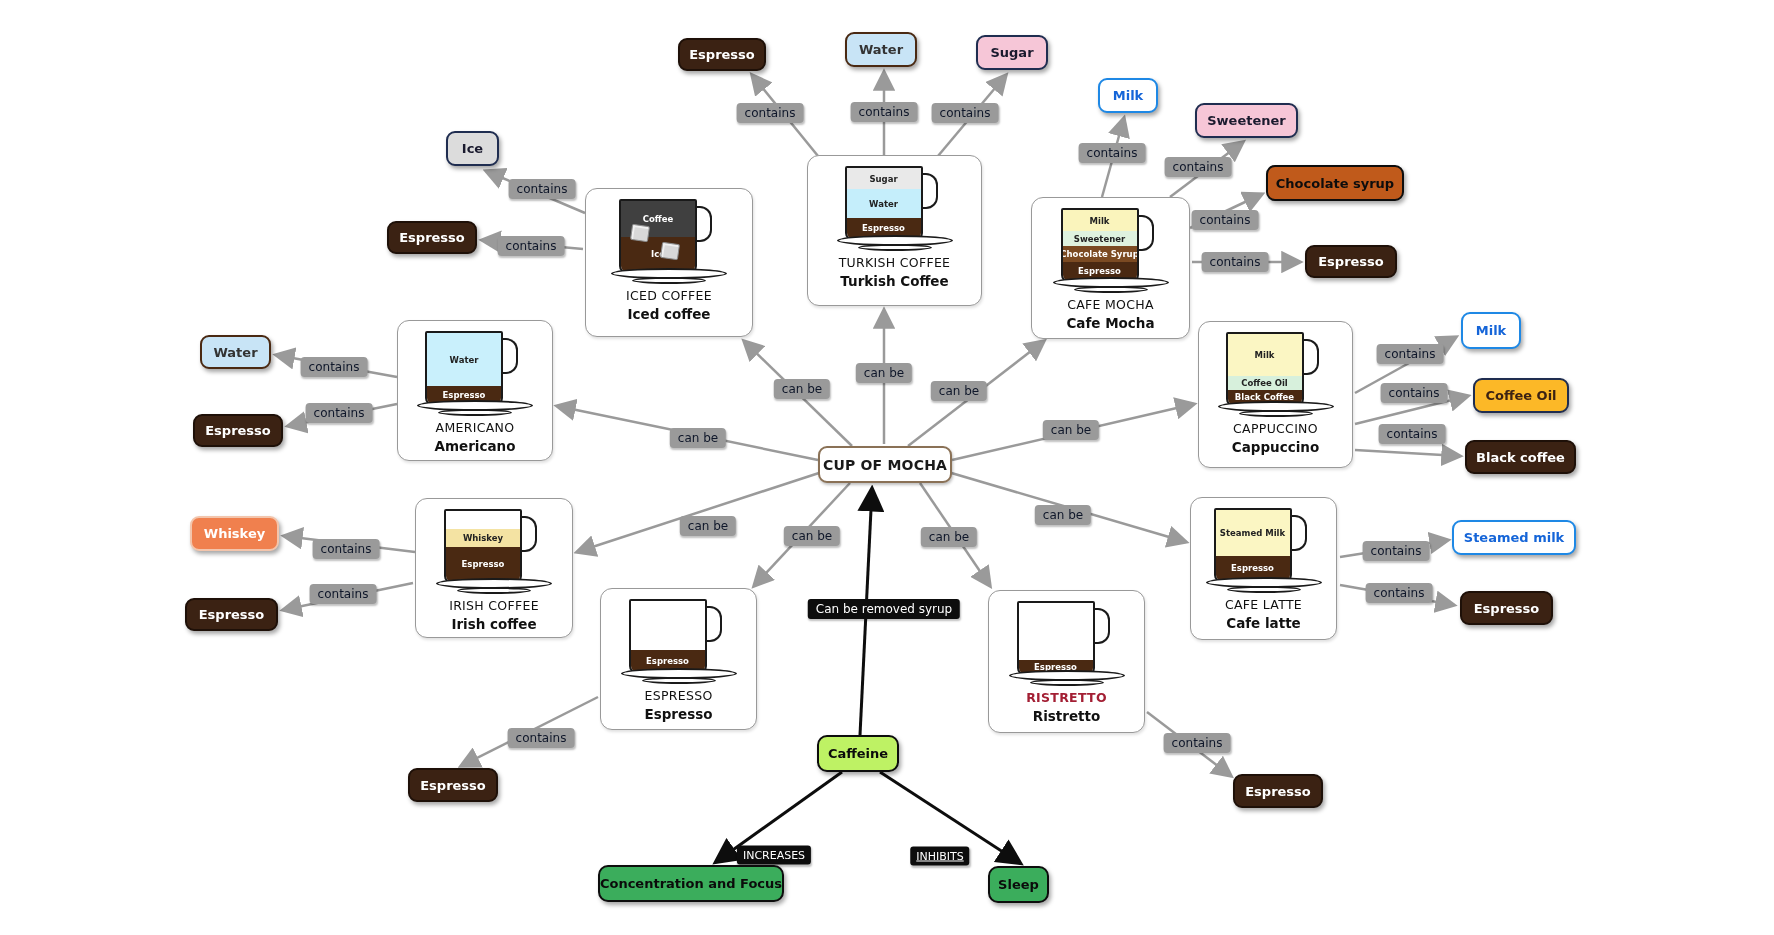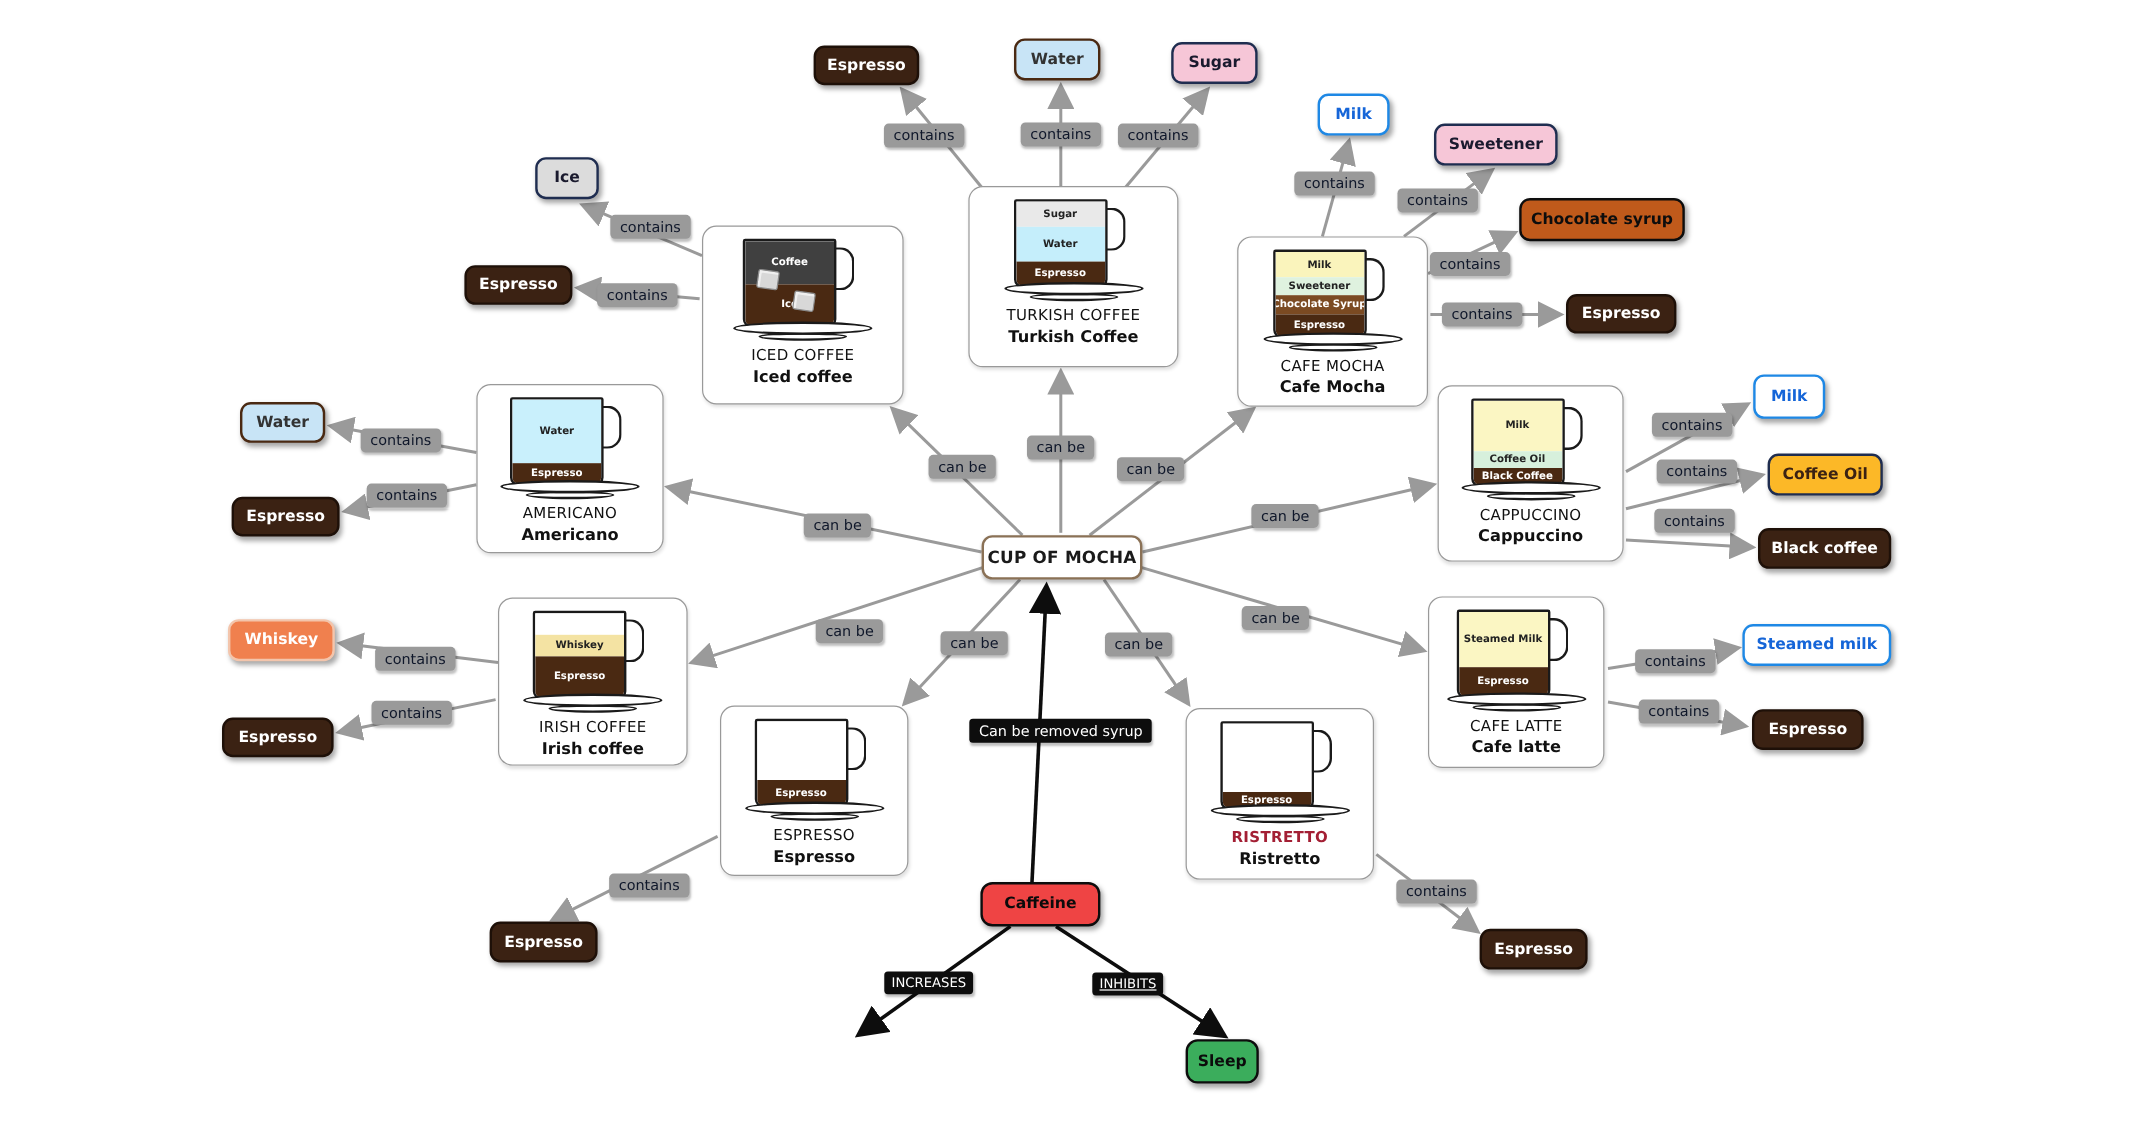--- a/index.html
+++ b/index.html
@@ -10,21 +10,21 @@
   .node{position:absolute;display:flex;align-items:center;justify-content:center;
         border:2px solid #333;border-radius:9px;font-weight:bold;font-size:13px;
         box-shadow:2px 3px 4px rgba(0,0,0,0.35);box-sizing:border-box;white-space:nowrap;}
   .node.center{font-size:14px;letter-spacing:0.2px;box-shadow:1px 2px 3px rgba(0,0,0,0.25);}
   .node.green{border-radius:10px;}
 
   .edge-label{position:absolute;transform:translate(-50%,-50%);white-space:nowrap;
               border-radius:4px;box-shadow:1px 2px 2px rgba(0,0,0,0.25);}
   .edge-label.gray{background:#9A9A9A;color:#0f172a;font-size:12px;padding:3px 8px;}
   .edge-label.black{background:#0D0D0D;color:#ffffff;font-size:12px;padding:3px 8px;border-radius:3px;}
-  .edge-label.black.small{font-size:11px;padding:3px 6px;}
+  .edge-label.black.small{font-size:11px;padding:3px 6px;margin-top:36px;}
 
   .card{position:absolute;background:#ffffff;border:1.5px solid #999;border-radius:12px;
         box-sizing:border-box;display:flex;flex-direction:column;align-items:center;
         box-shadow:1px 2px 3px rgba(0,0,0,0.12);padding-top:10px;}
   .cup-wrap{position:relative;width:100px;height:74px;}
   .cup-body{position:absolute;left:0;top:0;width:78px;height:74px;border:2.5px solid #1a1a1a;
             border-radius:2px 2px 7px 7px;box-sizing:border-box;overflow:hidden;
             display:flex;flex-direction:column;background:#fff;z-index:2;}
   .cup-layer{display:flex;align-items:center;justify-content:center;font-size:8.5px;
              font-weight:bold;overflow:hidden;white-space:nowrap;}
@@ -336,19 +336,22 @@
     </div>
     <div class="node espresso" style="left: 408px; top: 768px; width: 90px; height: 34px; background: rgb(59, 34, 19); color: rgb(255, 255, 255); border-color: rgb(30, 16, 8);">
       <span>Espresso</span>
     </div>
     <div class="node espresso" style="left: 1233px; top: 774px; width: 90px; height: 34px; background: rgb(59, 34, 19); color: rgb(255, 255, 255); border-color: rgb(30, 16, 8);">
       <span>Espresso</span>
     </div>
     <div class="node center" style="left: 818px; top: 446px; width: 134px; height: 37px; background: rgb(255, 255, 255); color: rgb(26, 26, 26); border-color: rgb(138, 113, 86);">
       <span>CUP OF MOCHA</span>
     </div>
-    <div class="node green" style="left: 817px; top: 735px; width: 100px; height: 37px; background: #ef4444; color: rgb(11, 11, 11); border-color: rgb(13, 13, 13);">
+    <div class="node green" style="left: 817px; top: 735px; width: 82px; height: 37px; background: #bef264; color: rgb(11, 11, 11); border-color: rgb(13, 13, 13);">
       <span>Caffeine</span>
+    </div>
+    <div class="node green" style="left: 598px; top: 865px; width: 186px; height: 37px; background: rgb(59, 173, 92); color: rgb(11, 11, 11); border-color: rgb(13, 13, 13);">
+      <span>Concentration and Focus</span>
     </div>
     <div class="node green" style="left: 988px; top: 866px; width: 61px; height: 37px; background: rgb(59, 173, 92); color: rgb(11, 11, 11); border-color: rgb(13, 13, 13);">
       <span>Sleep</span>
     </div>
   </div>
 
 </body></html>

